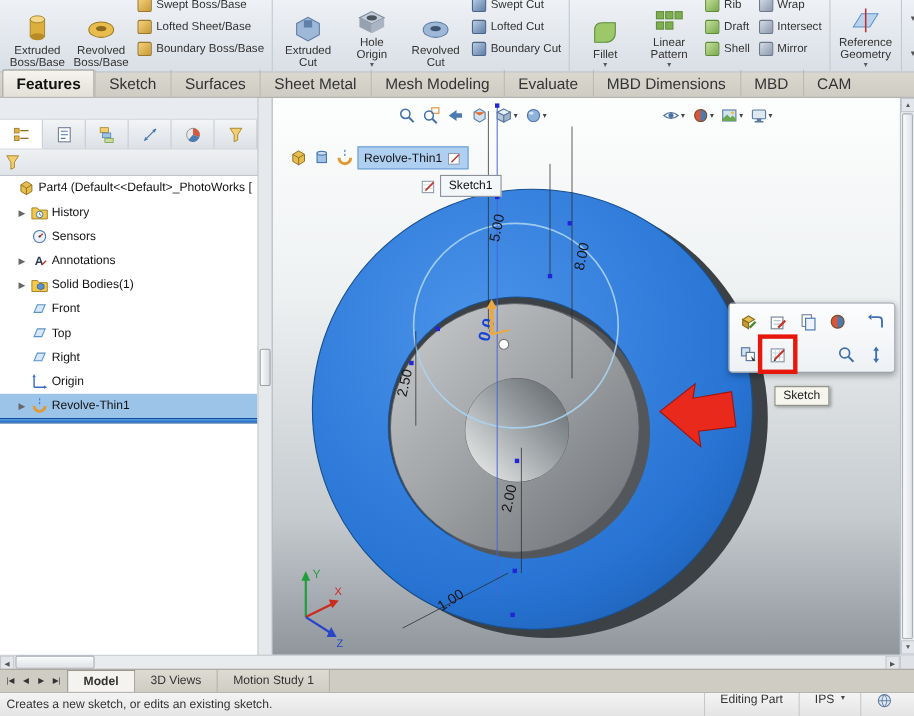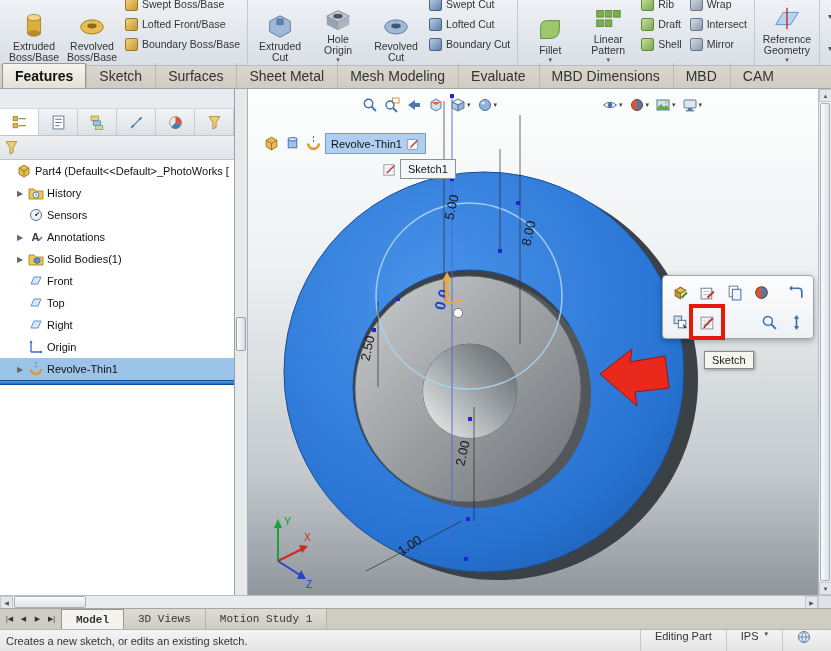--- a/index.html
+++ b/index.html
@@ -75,21 +75,21 @@
   .vthumb{flex:1;margin:1px;background:linear-gradient(90deg,#fafbfc,#dfe3e7);border:1px solid #aab0b8;border-radius:2px;}
 
   
   .hscroll{height:13px;display:flex;align-items:stretch;background:#e9ecef;border-top:1px solid #b9bec4;}
   .hthumb{width:72px;background:linear-gradient(#fafbfc,#dfe3e7);border:1px solid #aab0b8;border-radius:2px;margin:0 1px;}
   .htrack{flex:1;}
   .hcorner{width:13px;background:#dfe3e7;border-left:1px solid #c3c8ce;}
   .doctabs{height:21px;background:#cfccc3;display:flex;align-items:stretch;border-top:1px solid #a9a69e;}
   .navbtns{display:flex;align-items:center;padding:0 3px;gap:1px;}
   .navbtn{min-width:13px;height:15px;display:flex;align-items:center;justify-content:center;font-size:7px;color:#333;padding:0 1px;}
-  .dtab{padding:2px 14px;display:flex;align-items:center;font-size:11px;color:#333;border-right:1px solid #b4b1a8;background:linear-gradient(#dedbd2,#cfccc3);white-space:nowrap;font-family:Liberation Mono, monospace;}
+  .dtab{padding:2px 14px;display:flex;align-items:center;font-size:11px;color:#333;border-right:1px solid #b4b1a8;background:linear-gradient(#dedbd2,#cfccc3);white-space:nowrap;}
   .dtab.active{background:#f4f3ef;font-weight:bold;border:1px solid #9a978f;border-bottom:none;}
   .statusbar{height:22px;background:linear-gradient(#f4f4f4,#e4e4e4);border-top:1px solid #b5b5b5;display:flex;align-items:center;font-size:11px;color:#333;padding:0 6px;}
   .status-msg{white-space:nowrap;}
   .grow{flex:1;}
   .status-seg{padding:0 14px;border-left:1px solid #c8c8c8;height:100%;display:flex;gap:5px;white-space:nowrap;}
 
   
   .dim{font-size:13px;fill:#15151a;text-anchor:middle;font-family:"Liberation Sans",sans-serif;}
   .dim-active{font-size:15px;font-weight:bold;fill:#1543d6;text-anchor:middle;font-family:"Liberation Sans",sans-serif;}
 </style>
@@ -124,21 +124,21 @@
         <span class="blabel">Revolved
 Boss/Base</span>
       </div>
       <div class="stack">
         <div class="smallbtn">
             <span class="si si-gold"></span>
             <span class="slabel">Swept Boss/Base</span>
           </div>
         <div class="smallbtn">
             <span class="si si-gold"></span>
-            <span class="slabel">Lofted Front/Base</span>
+            <span class="slabel">Lofted Sheet/Base</span>
           </div>
         <div class="smallbtn">
             <span class="si si-gold"></span>
             <span class="slabel">Boundary Boss/Base</span>
           </div>
       </div>
     </div>
 
     <div class="rgroup">
       <div class="bigbtn">

